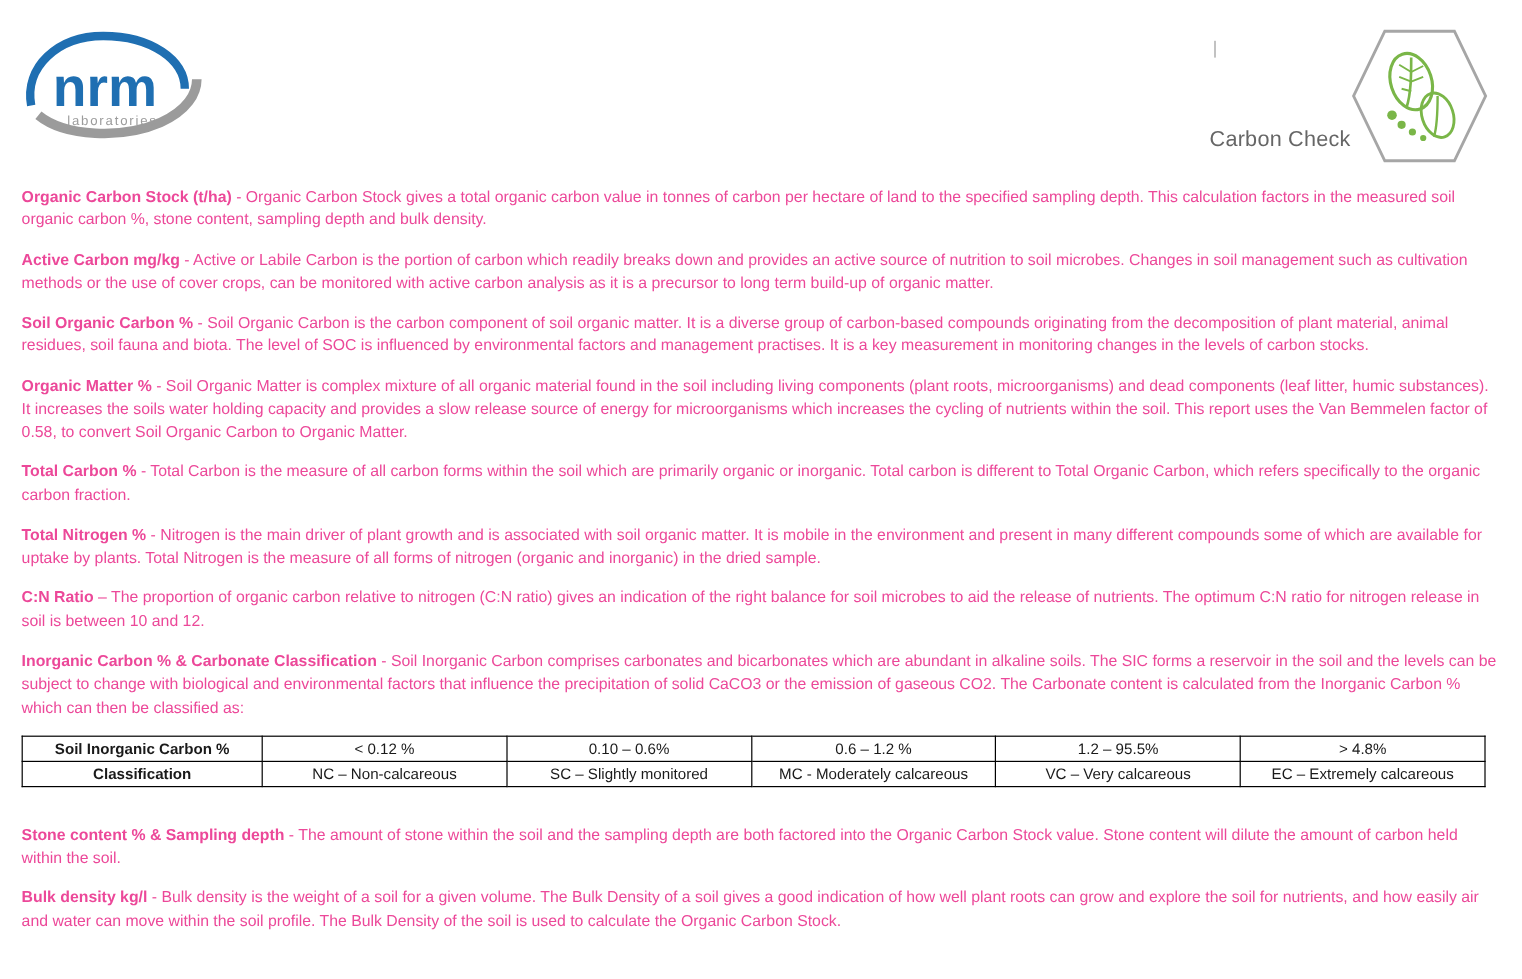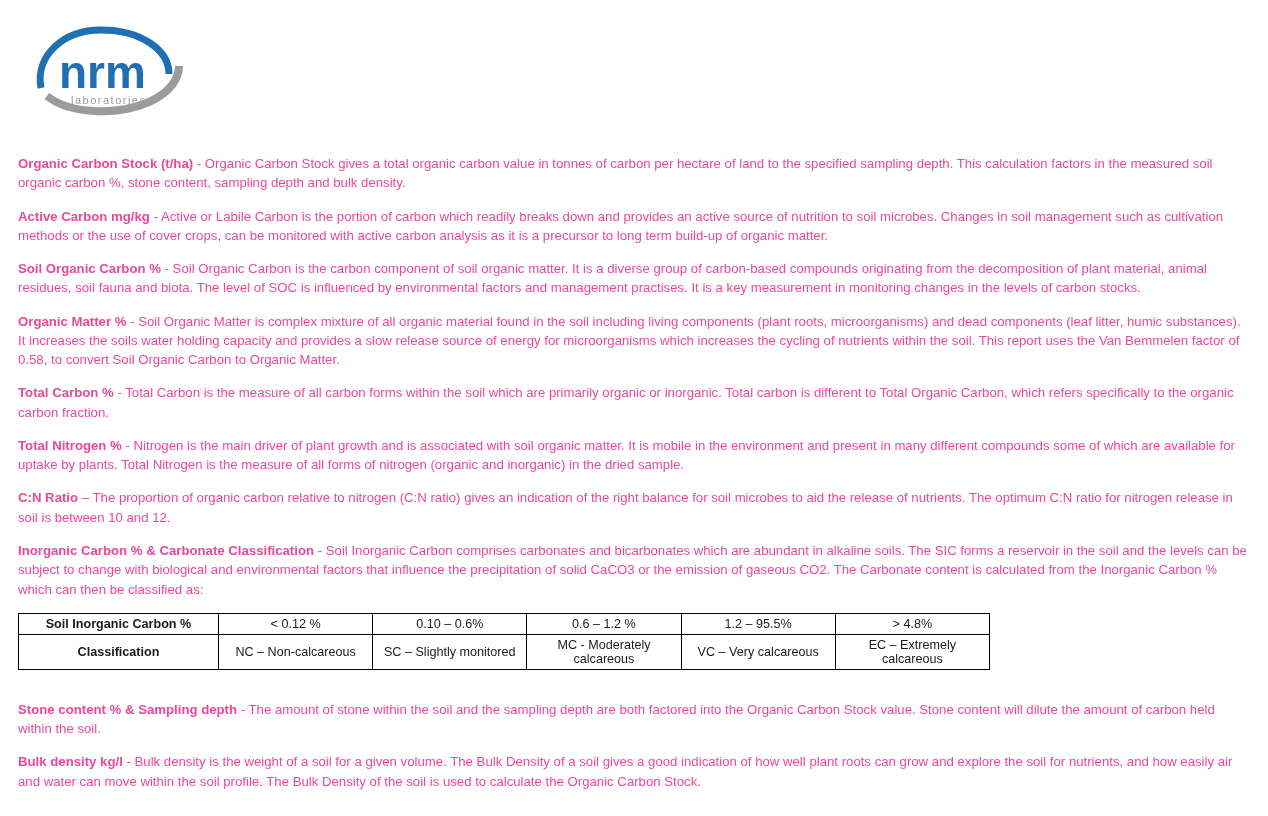--- a/index.html
+++ b/index.html
@@ -17,21 +17,21 @@
     overflow: hidden;
   }
 
   
   .header {
     position: relative;
     height: 142px;
   }
   .logo {
     position: absolute;
-    left: 29px;
+    left: 14px;
     top: 16px;
     width: 160px;
     height: 104px;
   }
   .logo svg { display: block; }
 
   .carbon-check {
     position: absolute;
     right: 20px;
     top: 22px;
@@ -72,21 +72,21 @@
     color: #ec4899;
     text-align: left;
   }
   p.para .lead {
     font-weight: bold;
   }
 
   
   table.class-table {
     border-collapse: collapse;
-    width: 972px;
+    width: 1220px;
     margin: 2px 0 30px 0;
     table-layout: fixed;
   }
   table.class-table td {
     border: 1px solid #000000;
     font-size: 12.6px;
     text-align: center;
     padding: 3px 4px;
     height: 21px;
     color: #1a1a1a;
@@ -103,20 +103,38 @@
 
   <div class="logo">
     <svg width="160" height="104" viewBox="0 0 160 104" xmlns="http://www.w3.org/2000/svg">
       <path d="M12 72 C6 40, 34 14, 72 14 C112 14, 140 34, 140 58" fill="none" stroke="#1f6fb2" stroke-width="7"></path>
       <path d="M18 80 C40 98, 88 100, 120 86 C142 76, 150 62, 150 50" fill="none" stroke="#9b9b9b" stroke-width="8"></path>
       <text x="30" y="72" font-family="'Liberation Sans', sans-serif" font-size="46" font-weight="bold" fill="#1f6fb2">nrm</text>
       <text x="42" y="88" font-family="'Liberation Sans', sans-serif" font-size="11" fill="#9b9b9b" letter-spacing="1.5">laboratories</text>
     </svg>
   </div>
 
+  <div class="carbon-check">
+    <div class="cc-tick"></div>
+    <div class="cc-label">Carbon Check</div>
+    <div class="cc-hex">
+      <svg width="118" height="116" viewBox="0 0 118 116" xmlns="http://www.w3.org/2000/svg">
+        <polygon points="30,4 88,4 114,58 88,112 30,112 4,58" fill="none" stroke="#a6a6a6" stroke-width="2.4"></polygon>
+        <ellipse cx="52" cy="46" rx="17" ry="24" transform="rotate(-18 52 46)" fill="none" stroke="#7ab648" stroke-width="2.6"></ellipse>
+        <path d="M52 26 C52 40, 52 56, 48 68" fill="none" stroke="#7ab648" stroke-width="2.2"></path>
+        <path d="M52 38 L42 32 M52 46 L42 42 M52 54 L44 52 M52 38 L62 33 M52 46 L62 42" stroke="#7ab648" stroke-width="1.6" fill="none"></path>
+        <ellipse cx="74" cy="74" rx="13" ry="19" transform="rotate(-18 74 74)" fill="none" stroke="#7ab648" stroke-width="2.4"></ellipse>
+        <path d="M74 58 C74 70, 74 82, 71 92" fill="none" stroke="#7ab648" stroke-width="2"></path>
+        <circle cx="36" cy="74" r="4" fill="#7ab648"></circle>
+        <circle cx="44" cy="82" r="3.4" fill="#7ab648"></circle>
+        <circle cx="53" cy="88" r="3" fill="#7ab648"></circle>
+        <circle cx="62" cy="93" r="2.6" fill="#7ab648"></circle>
+      </svg>
+    </div>
+  </div>
 
 </div>
 
 <div class="content">
 
   <p class="para"><span class="lead">Organic Carbon Stock (t/ha)</span><span> - Organic Carbon Stock gives a total organic carbon value in tonnes of carbon per hectare of land to the specified sampling depth. This calculation factors in the measured soil organic carbon %, stone content, sampling depth and bulk density.</span></p>
 
   <p class="para"><span class="lead">Active Carbon mg/kg</span><span> - Active or Labile Carbon is the portion of carbon which readily breaks down and provides an active source of nutrition to soil microbes. Changes in soil management such as cultivation methods or the use of cover crops, can be monitored with active carbon analysis as it is a precursor to long term build-up of organic matter.</span></p>
 
   <p class="para"><span class="lead">Soil Organic Carbon %</span><span> - Soil Organic Carbon is the carbon component of soil organic matter. It is a diverse group of carbon-based compounds originating from the decomposition of plant material, animal residues, soil fauna and biota. The level of SOC is influenced by environmental factors and management practises. It is a key measurement in monitoring changes in the levels of carbon stocks.</span></p>

